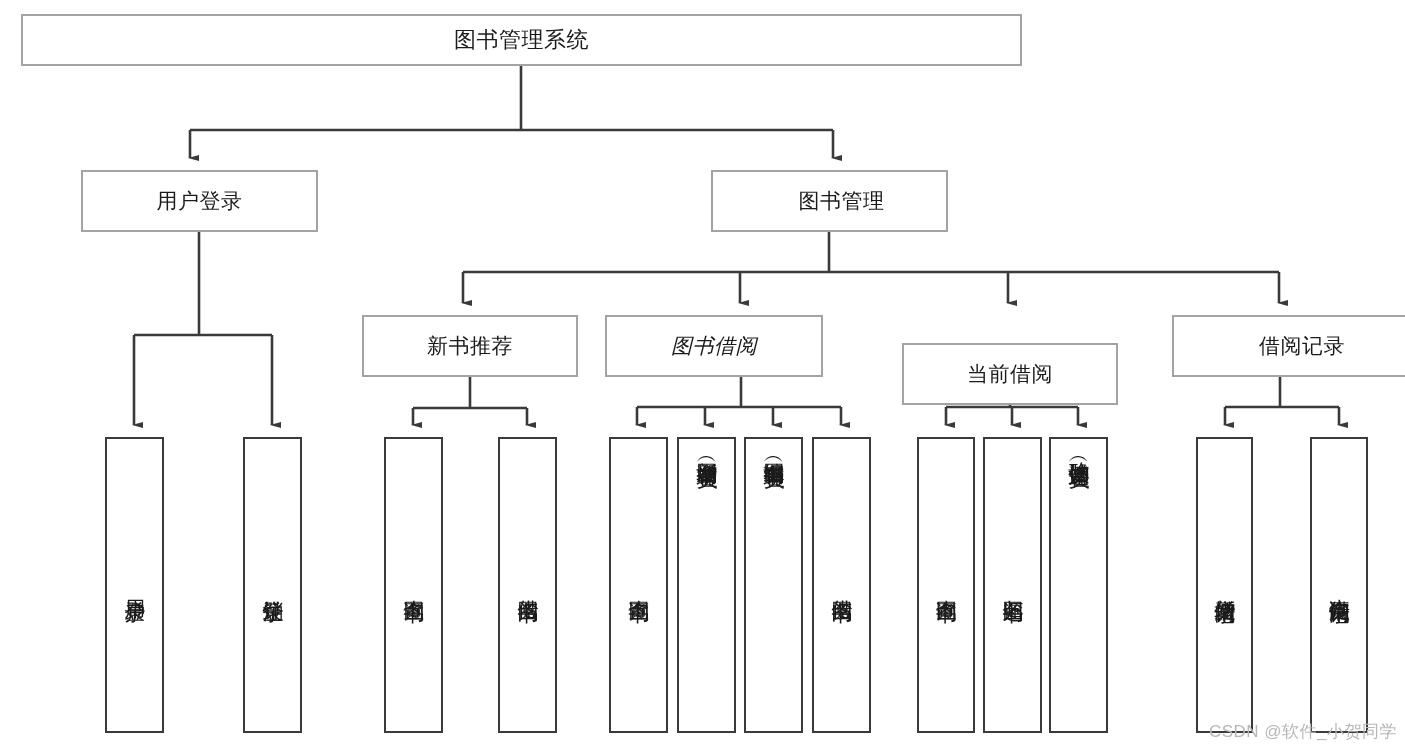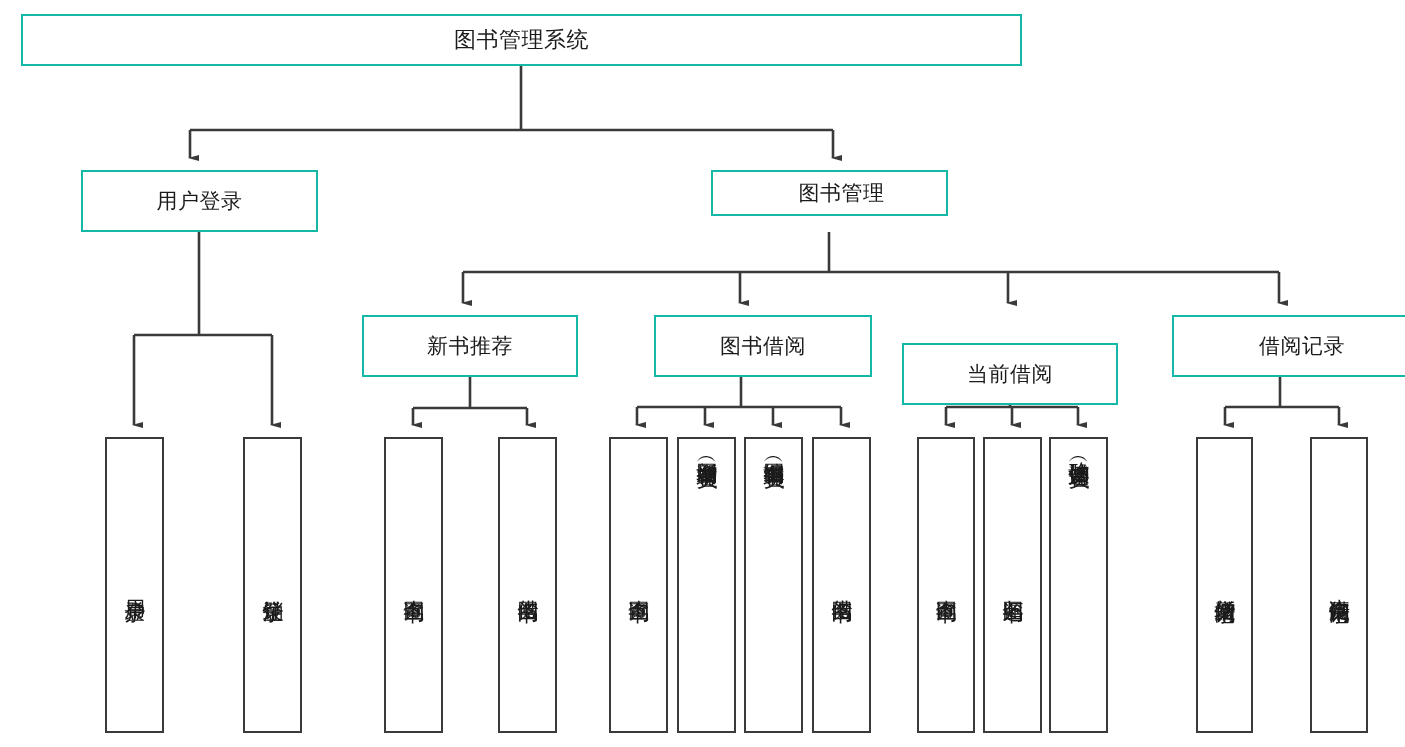--- a/index.html
+++ b/index.html
@@ -21,21 +21,21 @@
     position: absolute;
     left: 0;
     top: 0;
     width: 1405px;
     height: 747px;
     pointer-events: none;
   }
   .node {
     position: absolute;
     box-sizing: border-box;
-    border: 2px solid #14b8a6;
+    border: 2px solid #a3a3a3;
     background: #ffffff;
     display: flex;
     align-items: center;
     justify-content: center;
     color: #1b1b1b;
   }
   .node .label {
     font-size: 21px;
     line-height: 1.15;
     letter-spacing: 0.5px;
@@ -127,28 +127,28 @@
     </g>
   </svg>
 
   <div class="node root" style="left:21px; top:14px; width:1001px; height:52px;">
     <span class="label">图书管理系统</span>
   </div>
 
   <div class="node" style="left:81px; top:170px; width:237px; height:62px;">
     <span class="label">用户登录</span>
   </div>
-  <div class="node" style="left:711px; top:170px; width:237px; height:46px;padding-left:24px;">
+  <div class="node" style="left:711px; top:170px; width:237px; height:62px;padding-left:24px;">
     <span class="label">图书管理</span>
   </div>
 
   <div class="node" style="left:362px; top:315px; width:216px; height:62px;">
     <span class="label">新书推荐</span>
   </div>
-  <div class="node" style="left:654px; top:315px; width:218px; height:62px;">
+  <div class="node" style="left:605px; top:315px; width:218px; height:62px;font-style:italic;">
     <span class="label">图书借阅</span>
   </div>
   <div class="node" style="left:902px; top:315px; width:216px; height:62px;margin-top:28px;">
     <span class="label">当前借阅</span>
   </div>
   <div class="node" style="left:1172px; top:315px; width:260px; height:62px;">
     <span class="label">借阅记录</span>
   </div>
 
   <div class="leaf centered" style="left:105px; top:437px; width:59px; height:296px;">
@@ -188,14 +188,15 @@
     <span class="vlabel">确认归还（管理员）</span>
   </div>
 
   <div class="leaf centered" style="left:1196px; top:437px; width:57px; height:296px;">
     <span class="vlabel">新增借阅记录</span>
   </div>
   <div class="leaf centered" style="left:1310px; top:437px; width:58px; height:296px;">
     <span class="vlabel">查询借阅记录</span>
   </div>
 
+  <div class="watermark">CSDN @软件_小贺同学</div>
 
 </div>
 
 </body></html>

